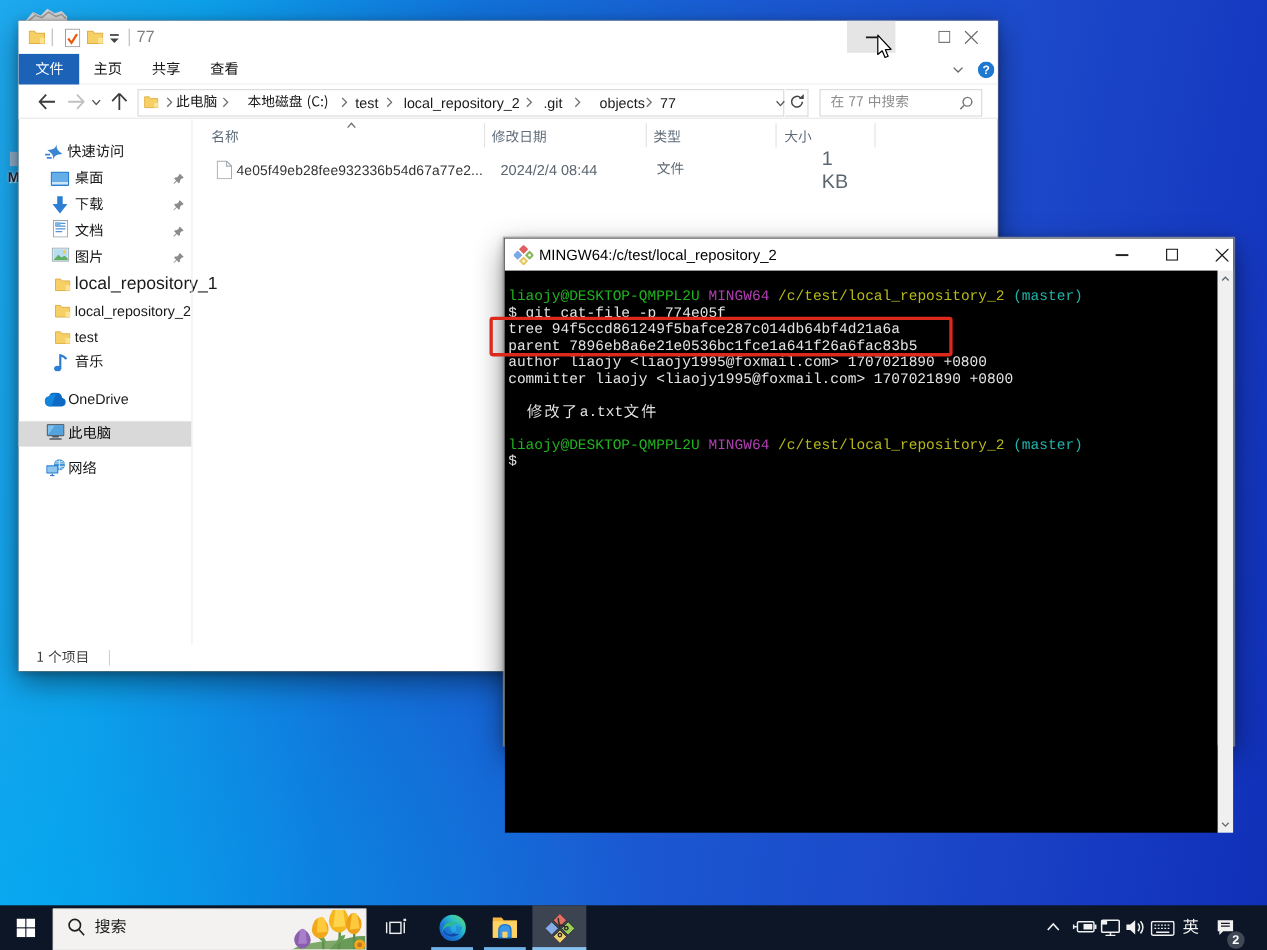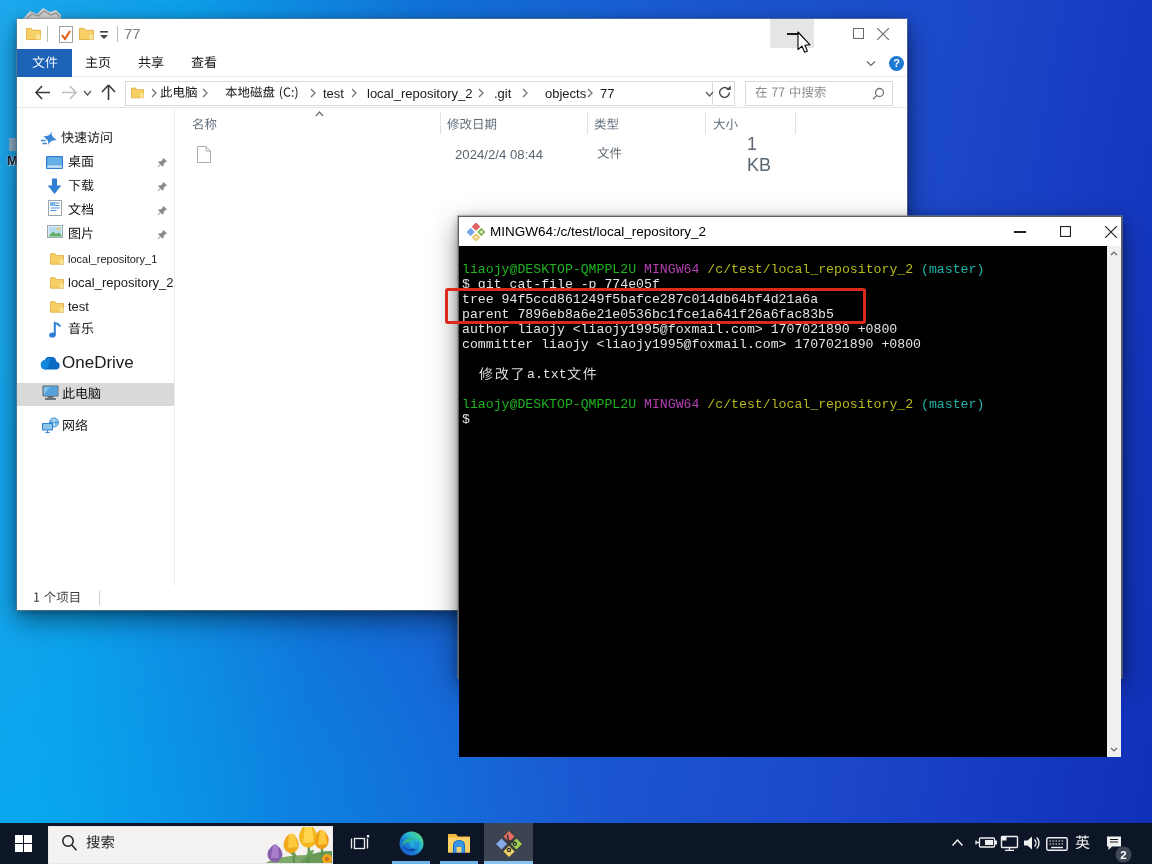--- a/index.html
+++ b/index.html
@@ -258,21 +258,21 @@
         </g>
       </svg>
     </div>
     <svg class="abs" style="left:140px;top:210px" width="11" height="11" viewBox="0 0 16 16">
       <path d="M9.5 1.5 l5 5 -1.6 1.2 -.6-.3 -2.6 2.6 -.1 2.6 -1.4 1.4 -2.8-2.8 -3.6 3.6 -.8-.8 3.6-3.6 -2.8-2.8 1.4-1.4 2.6-.1 2.6-2.6 -.3-.6 z" fill="#8c8c8c"></path>
     </svg>
     <svg class="abs" style="left:33px;top:233px" width="14" height="13" viewBox="0 0 16 14">
       <path d="M.5 1.5 h5.2 l1.6 2 H15.5 v10 H.5 z" fill="#f7d065" stroke="#dfae43"></path>
       <path d="M11 8 h4.5 v5.5 H11 z" fill="#fbe396"></path>
     </svg>
-    <div class="abs crow" style="left:51px;top:228px;height:23px;font-size:11px;color:#1a1a1a">local_repository_1</div>
+    <div class="abs crow" style="left:51px;top:228px;height:23px;font-size:16px;color:#1a1a1a">local_repository_1</div>
     <svg class="abs" style="left:33px;top:257px" width="14" height="13" viewBox="0 0 16 14">
       <path d="M.5 1.5 h5.2 l1.6 2 H15.5 v10 H.5 z" fill="#f7d065" stroke="#dfae43"></path>
       <path d="M11 8 h4.5 v5.5 H11 z" fill="#fbe396"></path>
     </svg>
     <div class="abs crow" style="left:51px;top:252px;height:23px;font-size:13px;color:#1a1a1a">local_repository_2</div>
     <svg class="abs" style="left:33px;top:281px" width="14" height="13" viewBox="0 0 16 14">
       <path d="M.5 1.5 h5.2 l1.6 2 H15.5 v10 H.5 z" fill="#f7d065" stroke="#dfae43"></path>
       <path d="M11 8 h4.5 v5.5 H11 z" fill="#fbe396"></path>
     </svg>
     <div class="abs crow" style="left:51px;top:276px;height:23px;font-size:13px;color:#1a1a1a">test</div>
@@ -285,21 +285,21 @@
         <g transform="translate(0,137)">
           <path transform="translate(0.0)" d="M70 -133C72 -129 74 -124 76 -120H18V-109H144V-120H89C88 -125 85 -131 81 -136ZM40 -105C44 -99 48 -89 49 -82H9V-71H151V-82H111C115 -89 119 -98 123 -105L110 -109C107 -101 102 -90 98 -82H56L62 -84C60 -90 56 -100 51 -108ZM43 -21H118V-3H43ZM43 -30V-47H118V-30ZM31 -57V13H43V7H118V13H131V-57Z"></path>
           <path transform="translate(160.0)" d="M38 -44C30 -30 17 -15 6 -5C9 -3 14 1 16 3C27 -8 40 -25 49 -41ZM111 -40C122 -27 136 -9 143 2L154 -4C147 -14 133 -32 121 -44ZM21 -56C22 -58 29 -58 40 -58H77V-3C77 0 76 0 73 1C71 1 61 1 51 0C53 4 55 9 55 12C69 12 77 12 82 10C88 8 89 5 89 -3V-58H148L148 -70H89V-103H77V-70H32C35 -82 38 -97 39 -112C74 -112 115 -116 140 -122L133 -133C109 -126 64 -123 27 -122C27 -104 23 -83 22 -78C20 -72 19 -68 17 -68C18 -64 20 -59 21 -56Z"></path>
         </g>
       </svg>
     </div>
     <svg class="abs" style="left:23px;top:338px" width="21" height="13" viewBox="0 0 21 13">
 <path d="M5.2 12.5 a4.7 4.7 0 0 1 -.6 -9.3 6.3 6.3 0 0 1 12 1.6 3.9 3.9 0 0 1 -.6 7.7 z" fill="#0c69c4"></path>
 <path d="M5.2 12.5 a4.7 4.7 0 0 1 -.6 -9.3 6.3 6.3 0 0 1 6.2 -1.8 l-4 10.9 z" fill="#1285dc"></path>
     </svg>
-    <div class="abs crow" style="left:45px;top:332px;height:23px;font-size:17px;color:#1a1a1a">OneDrive</div>
+    <div class="abs crow" style="left:45px;top:332px;height:23px;font-size:13px;color:#1a1a1a">OneDrive</div>
     <div class="abs" style="left:0;top:364px;width:157px;height:23px;background:#d9d9d9"></div>
     <svg class="abs" style="left:25px;top:366px" width="17" height="17" viewBox="0 0 17 17">
 <rect x=".5" y=".5" width="16" height="11" fill="#5a6570" rx="1"></rect>
 <rect x="1.6" y="1.6" width="13.8" height="8.8" fill="#7ec0ee"></rect>
 <path d="M1.6 10.4 L8 1.6 h7.4 v8.8 z" fill="#55a3dd"></path>
 <path d="M3 14 h11 M5.5 12 h6" stroke="#4a5560" stroke-width="1.4"></path>
     </svg>
     <div class="abs crow" style="left:45px;top:364px;height:23px">
       <svg width="39" height="15" viewBox="0 0 480 185" fill="#111111">
         <g transform="translate(0,137)">
@@ -363,20 +363,21 @@
       </svg>
     </div>
     <div class="abs" style="left:423px;top:93px;width:1px;height:22px;background:#e2e2e2"></div>
     <div class="abs" style="left:570px;top:93px;width:1px;height:22px;background:#e2e2e2"></div>
     <div class="abs" style="left:688px;top:93px;width:1px;height:22px;background:#e2e2e2"></div>
     <div class="abs" style="left:778px;top:93px;width:1px;height:22px;background:#e2e2e2"></div>
     <svg class="abs" style="left:180px;top:127px" width="14" height="17" viewBox="0 0 14 17">
 <path d="M.5 .5 H9 L13.5 5 V16.5 H.5 Z" fill="#fff" stroke="#a3aab1"></path>
 <path d="M9 .5 V5 H13.5" fill="none" stroke="#a3aab1"></path>
     </svg>
+    <div class="abs crow" style="left:198px;top:124px;height:23px;font-size:12.6px;color:#333;letter-spacing:.1px">4e05f49eb28fee932336b54d67a77e2...</div>
     <div class="abs crow" style="left:438px;top:124px;height:23px;font-size:13.2px;color:#5b6670">2024/2/4 08:44</div>
     <div class="abs crow" style="left:580px;top:124px;height:23px">
       <svg width="25" height="15" viewBox="0 0 320 192" fill="#5b6670">
         <g transform="translate(0,137)">
           <path transform="translate(0.0)" d="M68 -132C72 -124 78 -113 80 -107L93 -111C91 -117 85 -128 80 -136ZM8 -106V-94H33C42 -70 55 -49 72 -32C54 -17 32 -6 6 1C8 4 12 10 13 12C40 4 62 -8 80 -23C98 -7 120 4 146 12C148 8 152 3 155 1C129 -6 107 -17 90 -32C106 -49 118 -69 127 -94H153V-106ZM81 -40C66 -56 54 -74 45 -94H114C106 -73 95 -55 81 -40Z"></path>
           <path transform="translate(160.0)" d="M51 -55V-43H97V13H109V-43H152V-55H109V-90H145V-102H109V-132H97V-102H75C77 -109 79 -116 81 -124L69 -126C65 -105 59 -85 49 -72C52 -70 57 -67 60 -65C64 -72 68 -81 71 -90H97V-55ZM43 -134C34 -110 20 -86 5 -70C7 -67 11 -61 12 -58C17 -64 22 -70 27 -77V12H38V-96C44 -107 50 -119 54 -130Z"></path>
         </g>
       </svg>
     </div>
     <div class="abs crow" style="left:730px;top:124px;height:23px;width:36px;font-size:18px;color:#5b6670;justify-content:flex-end">1 KB</div>

